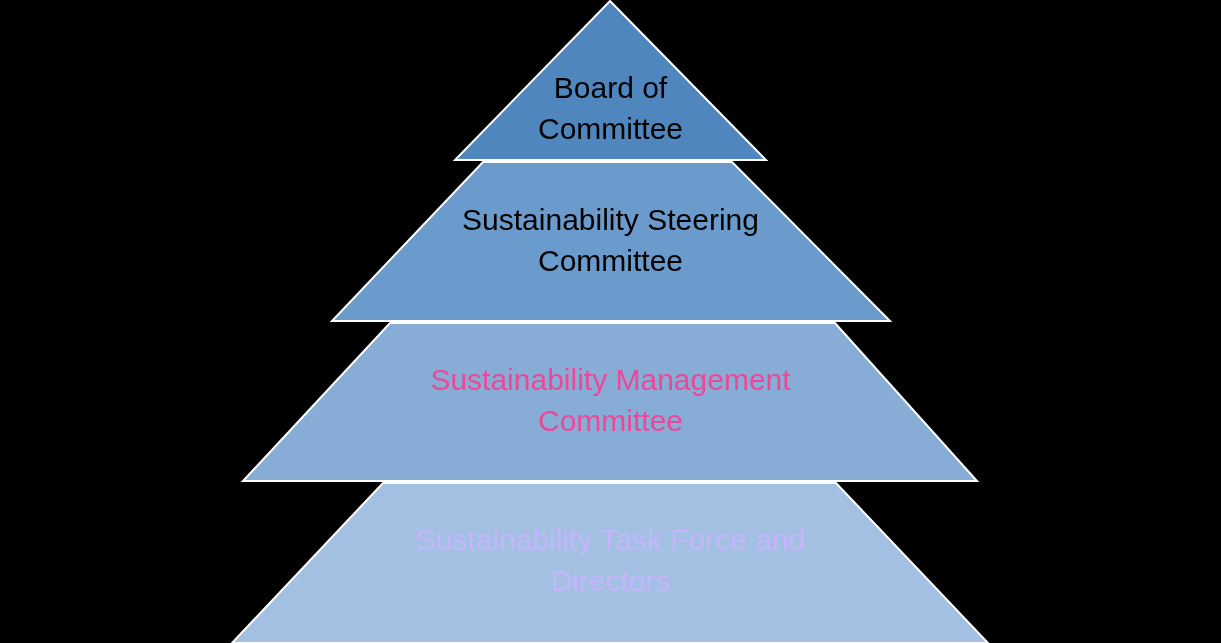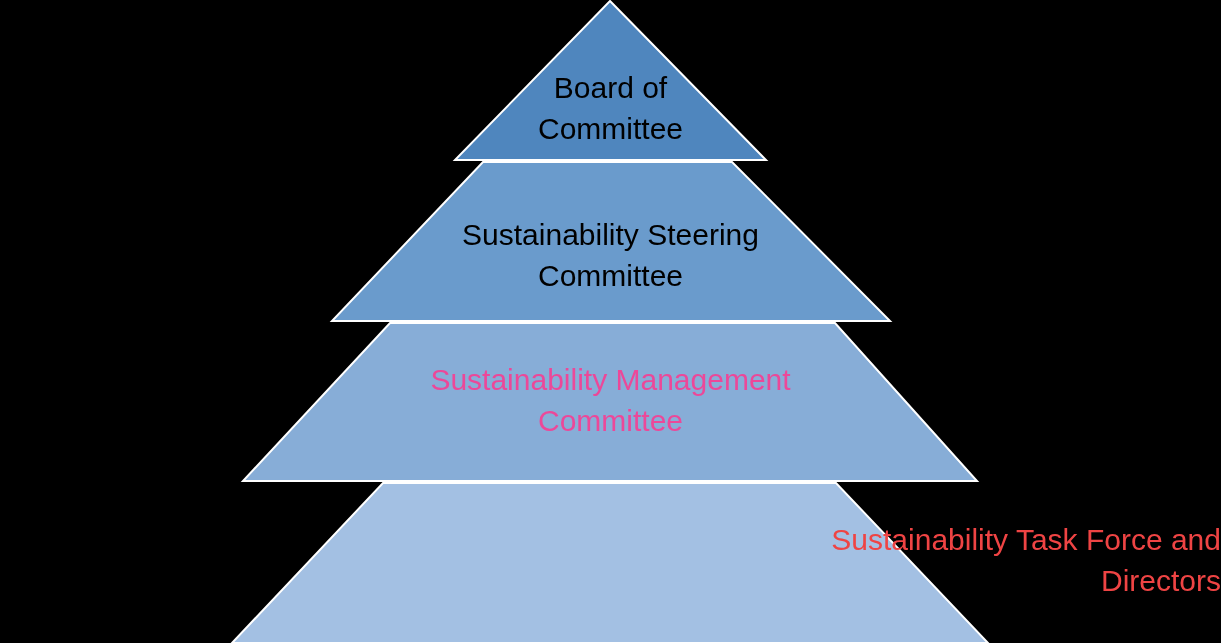--- a/index.html
+++ b/index.html
@@ -26,25 +26,25 @@
     <polygon id="shape-0" stroke="#FFFFFF" stroke-width="2" stroke-linejoin="miter" points="610,1 766,160 455,160" fill="#4F86BE"></polygon>
     <polygon id="shape-1" stroke="#FFFFFF" stroke-width="2" stroke-linejoin="miter" points="483,162 732,162 890,321 332,321" fill="#6A9BCC"></polygon>
     <polygon id="shape-2" stroke="#FFFFFF" stroke-width="2" stroke-linejoin="miter" points="390,323 835,323 977,481 243,481" fill="#87ADD7"></polygon>
     <polygon id="shape-3" stroke="#FFFFFF" stroke-width="2" stroke-linejoin="miter" points="383,483 836,483 988,643 232,643" fill="#A3C0E3"></polygon>
   </svg>
 
   <div class="label" id="label-0" style="top: 67px; color: rgb(0, 0, 0);">
     <span>Board of</span>
     <span>Committee</span>
   </div>
-  <div class="label" id="label-1" style="top: 214px; color: rgb(0, 0, 0);">
+  <div class="label" id="label-1" style="top: 199px; color: rgb(0, 0, 0);">
     <span>Sustainability Steering</span>
     <span>Committee</span>
   </div>
   <div class="label" id="label-2" style="top: 359px; color: #ec4899;">
     <span>Sustainability Management</span>
     <span>Committee</span>
   </div>
-  <div class="label" id="label-3" style="top: 519px; color: #ef4444; text-align: right;">
+  <div class="label" id="label-3" style="top: 519px; color: #c4b5fd;">
     <span>Sustainability Task Force and</span>
     <span>Directors</span>
   </div>
 </div>
 
 </body></html>

